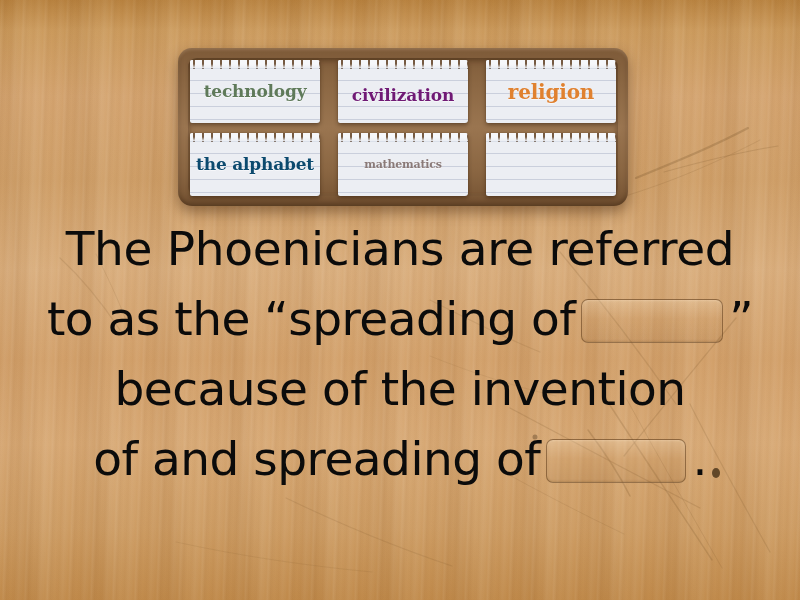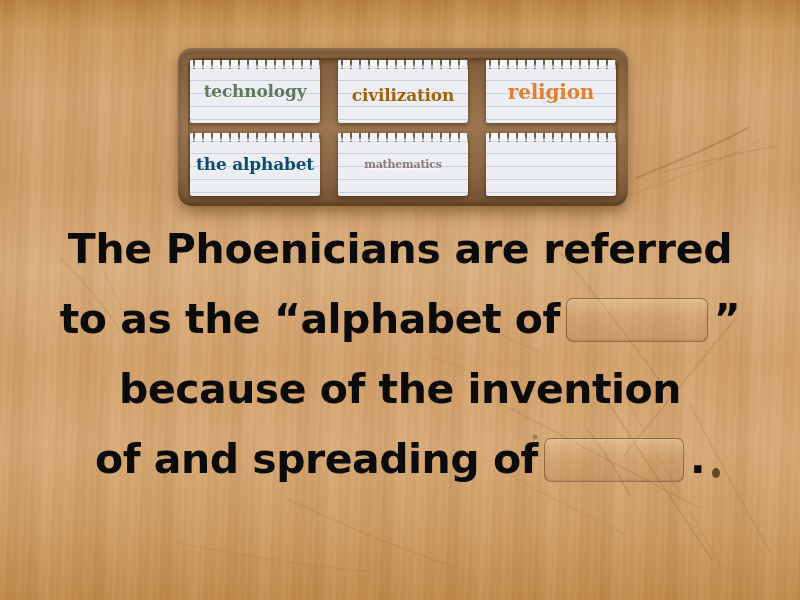--- a/index.html
+++ b/index.html
@@ -163,22 +163,22 @@
 
   
   #question {
     position: absolute;
     left: 0;
     top: 214px;
     width: 800px;
     text-align: center;
     color: #0b0b0b;
     font-family: "DejaVu Sans", sans-serif;
-    font-size: 41px;
-    font-weight: 700;
+    font-size: 47px;
+    font-weight: 400;
     line-height: 70px;
     letter-spacing: -0.5px;
   }
   .q-line {
     white-space: nowrap;
     height: 70px;
   }
   .q-line.l1 { letter-spacing: -0.3px; }
 
   
@@ -238,21 +238,21 @@
 
   <div id="card-grid">
 
     <div class="note-card">
       <div class="tear"></div>
       <span class="card-label sz-m" style="color: rgb(95, 122, 90);">technology</span>
     </div>
 
     <div class="note-card">
       <div class="tear"></div>
-      <span class="card-label sz-m" style="color: #a16207; margin-top: 8px;">civilization</span>
+      <span class="card-label sz-m" style="color: #701a75; margin-top: 8px;">civilization</span>
     </div>
 
     <div class="note-card">
       <div class="tear"></div>
       <span class="card-label sz-l" style="color: rgb(224, 129, 47);">religion</span>
     </div>
 
     <div class="note-card">
       <div class="tear"></div>
       <span class="card-label sz-m" style="color: #0c4a6e;">the alphabet</span>
@@ -267,21 +267,21 @@
       <div class="tear"></div>
     </div>
 
   </div>
 
   <div id="question">
 
     <div class="q-line l1">The Phoenicians are referred</div>
 
     <div class="q-line">
-      <span>to as the “alphabet of</span><span class="blank b1"></span><span>”</span>
+      <span>to as the “spreading of</span><span class="blank b1"></span><span>”</span>
     </div>
 
     <div class="q-line">because of the invention</div>
 
     <div class="q-line">
       <span>of and spreading of</span><span class="blank b2"></span><span>.</span>
     </div>
 
   </div>
 

